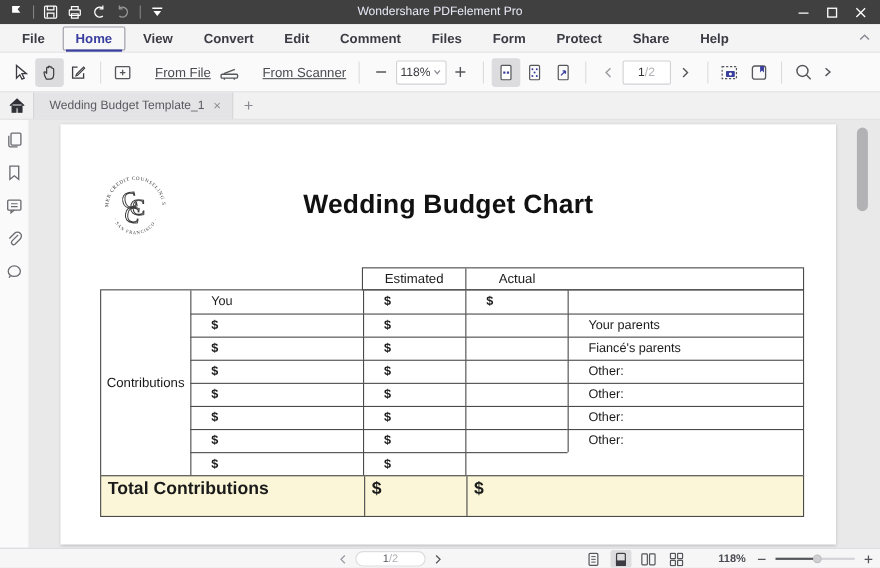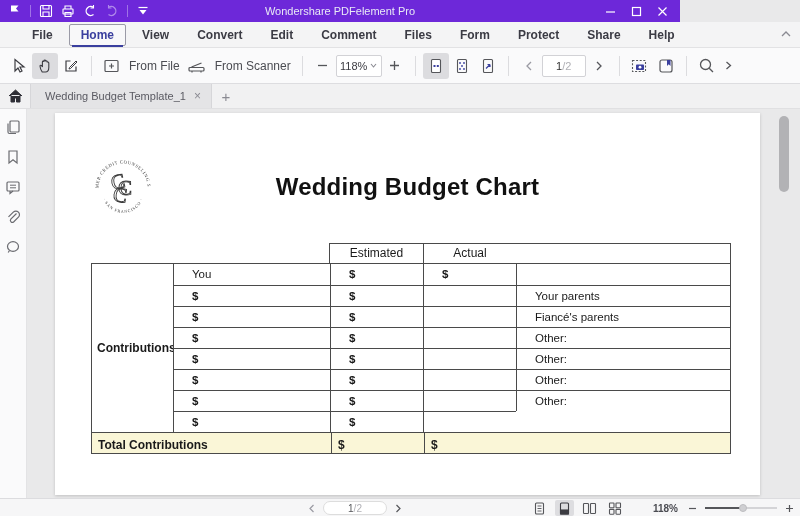--- a/index.html
+++ b/index.html
@@ -1,46 +1,46 @@
 <!DOCTYPE html>
 <html><head>
 <meta charset="utf-8">
 <style>
   * { margin:0; padding:0; box-sizing:border-box; }
   html,body { width:800px; height:516px; overflow:hidden;
     font-family:"Liberation Sans", sans-serif; background:#e9e9ea; }
 
   
-  .titlebar { position:absolute; left:0; top:0; width:680px; height:22px;
-    background:#6d28d9; display:flex; align-items:center; color:#fff; }
+  .titlebar { position:absolute; left:0; top:0; width:800px; height:22px;
+    background:#404040; display:flex; align-items:center; color:#fff; }
   .tb-left { display:flex; align-items:center; gap:8px; padding-left:8px; }
   .tb-title { position:absolute; left:0; right:0; text-align:center;
     font-size:11px; color:#e8e9f6; pointer-events:none; }
   .tb-right { margin-left:auto; display:flex; align-items:center; gap:10px; padding-right:10px; }
   .tb-ico { width:14px; height:14px; display:inline-block; }
   .tb-sep { width:1px; height:12px; background:rgba(255,255,255,.35); }
   .winbtn { width:16px; height:16px; display:flex; align-items:center; justify-content:center; }
 
   
   .menubar { position:absolute; left:0; top:22px; width:800px; height:26px;
     background:#f4f4f5; border-bottom:1px solid #e2e2e4; display:flex;
-    align-items:center; gap:4px; padding-left:20px; font-size:12px; color:#2c2c33; }
+    align-items:center; gap:4px; padding-left:8px; font-size:12px; color:#2c2c33; }
   .menu-item { padding:3px 11px; font-weight:bold; color:#3b3b44; border:1px solid transparent; }
   .menu-item.active { color:#3a3f9e; border:1px solid #9a9aa6; border-radius:2px;
     position:relative; background:#f8f8f9; }
   .menu-item.active::after { content:""; position:absolute; left:2px; right:2px; bottom:-2px;
     height:2px; background:#3a3f9e; }
   .menu-collapse { position:absolute; right:8px; top:30px; color:#8a8a92; }
 
   
   .toolbar { position:absolute; left:0; top:48px; width:800px; height:36px;
     background:#fafafb; border-bottom:1px solid #dddde0; display:flex;
     align-items:center; padding-left:6px; color:#55565a; font-size:12px; }
   .tbtn { height:26px; min-width:26px; display:flex; align-items:center; justify-content:center;
-    gap:9px; border-radius:3px; padding:0 4px; color:#55565a; }
+    gap:21px; border-radius:3px; padding:0 4px; color:#55565a;text-decoration:underline; }
   .tbtn.active { background:#dcdcdf; }
   .tbtn .lbl { font-size:12px; color:#4b4c52; white-space:nowrap; }
   .sep { width:1px; height:20px; background:#dcdcdf; margin:0 7px; }
   .zoombox { width:46px; height:22px; background:#fff; border:1px solid #d2d2d6; border-radius:2px;
     display:flex; align-items:center; justify-content:center; gap:3px; font-size:11px; color:#3c3c42; }
   .pagebox { width:44px; height:22px; background:#fff; border:1px solid #d2d2d6; border-radius:2px;
     display:flex; align-items:center; justify-content:center; font-size:11px; }
   .pagebox .cur { color:#333; } .pagebox .tot, .spagebox .tot { color:#b0b0b5; }
   .chev { color:#8a8a92; }
 
@@ -73,25 +73,25 @@
   .thead { display:grid; grid-template-columns:93px 93px 214px; margin-left:238px;
     border:1px solid #4a4a4a; }
   .thead .hc { height:19px; line-height:19px; text-align:center; font-weight:normal; font-size:12px; }
   .thead .hc + .hc { border-left:1px solid #4a4a4a; }
   .tbody { display:grid; grid-template-columns:81px 157px 93px 93px 214px;
     grid-auto-rows:21px; border:1px solid #4a4a4a; margin-top:-1px; }
   .tbody .cell { border-left:1px solid #4a4a4a; line-height:21px; padding-left:18px;
     overflow:hidden; white-space:nowrap; }
   .tbody .cell.bt { border-top:1px solid #4a4a4a; }
   .tbody .grp { grid-column:1; border-left:none; display:flex; align-items:center;
-    font-weight:bold; font-size:12px; padding-left:5px; }
+    font-weight:normal; font-size:12px; padding-left:5px; }
   .tbody .money { font-weight:bold; }
   .ttotal { display:grid; grid-template-columns:239px 93px 93px; border:1px solid #4a4a4a;
     margin-top:-1px; background:#faf6d7; }
-  .ttotal .tc { height:20px; line-height:24px; padding-left:6px; font-weight:bold; font-size:12px; }
+  .ttotal .tc { height:36px; line-height:24px; padding-left:6px; font-weight:bold; font-size:16px; }
   .ttotal .tc + .tc { border-left:1px solid #4a4a4a; }
 
   
   .vscroll { position:absolute; right:9px; top:0; width:14px; height:389px; }
   .vthumb { position:absolute; left:2px; top:7px; width:10px; height:76px;
     background:#b2b2b5; border-radius:5px; }
 
   
   .statusbar { position:absolute; left:0; top:498px; width:800px; height:18px;
     background:#f6f6f7; border-top:1px solid #dcdcdf; font-size:10px; color:#55565a; }

